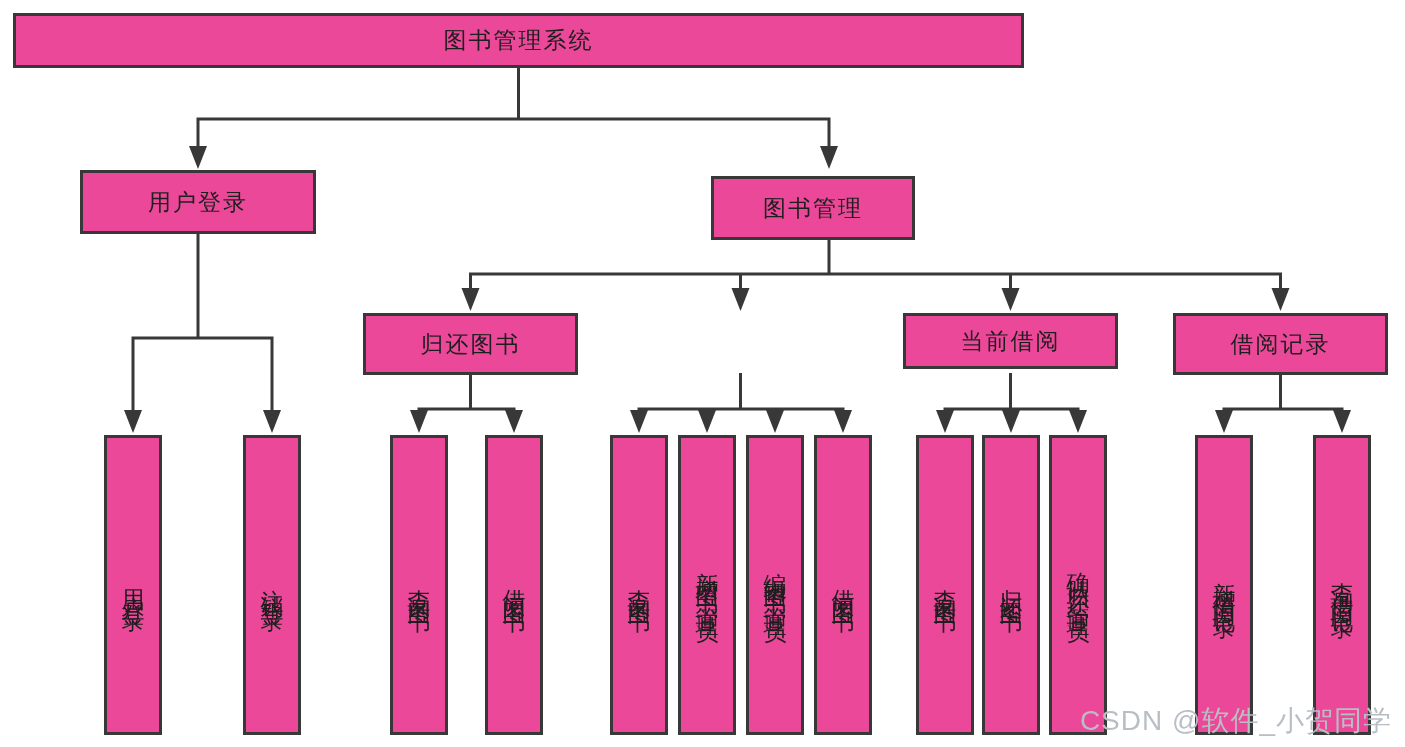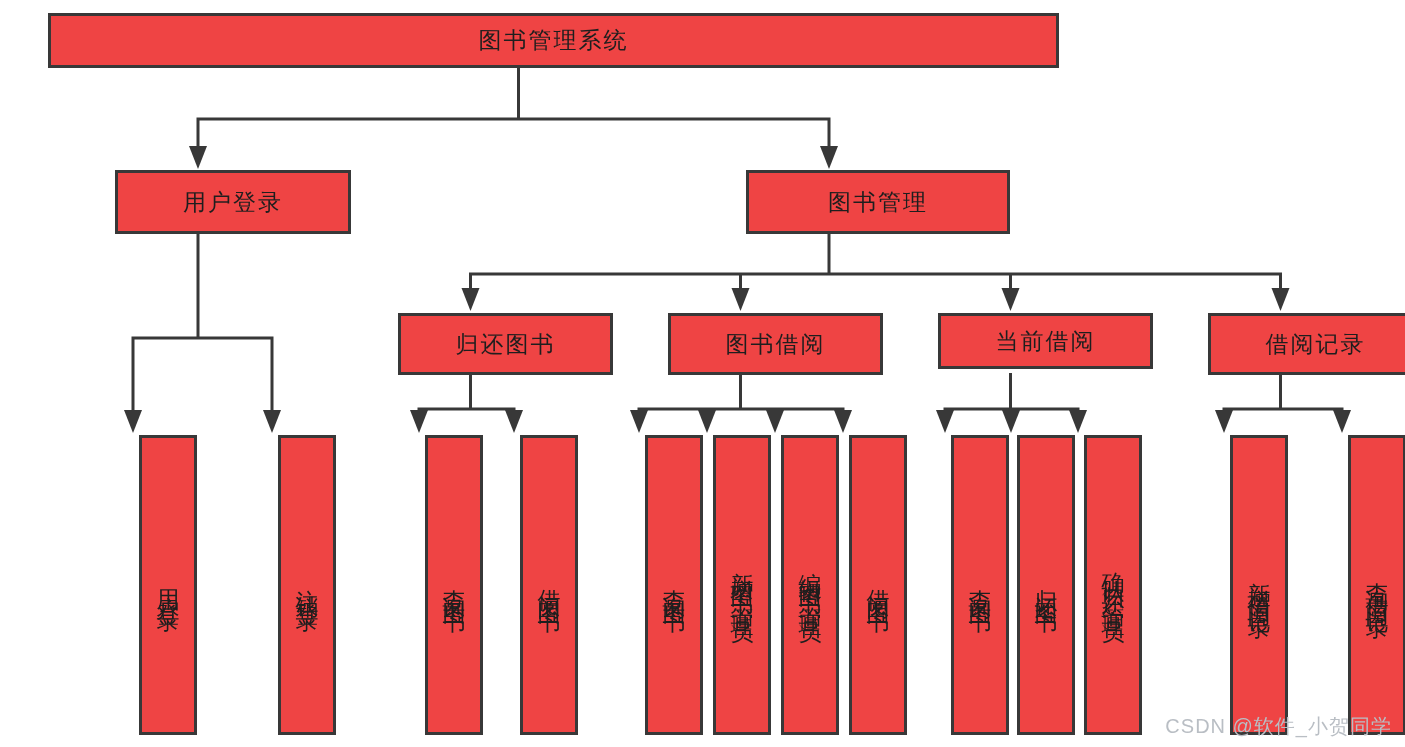--- a/index.html
+++ b/index.html
@@ -19,46 +19,45 @@
     position: absolute;
     left: 0;
     top: 0;
     width: 1405px;
     height: 747px;
   }
   .box {
     position: absolute;
     box-sizing: border-box;
     border: 3px solid #383838;
-    background: #ef4444;
+    background: #ec4899;
     display: flex;
     align-items: center;
     justify-content: center;
     color: #1e1e1e;
-    margin-left: 35px;
   }
   .h-label {
     font-size: 23px;
     letter-spacing: 2px;
     white-space: nowrap;
     color: #1e1e1e;
   }
   .leaf span {
     writing-mode: vertical-rl;
     text-orientation: mixed;
     font-size: 23px;
     letter-spacing: 7px;
     line-height: 1;
     color: #1e1e1e;
   }
   .watermark {
     position: absolute;
     right: 13px;
     bottom: 7px;
-    font-size: 20px;
+    font-size: 28px;
     color: #b9bec4;
     letter-spacing: 1px;
     white-space: nowrap;
     margin-top: 20px;
   }
 </style>
 </head>
 <body>
 
 <div class="canvas">
@@ -95,29 +94,26 @@
     </g>
   </svg>
 
   <div class="box" style="left:13px; top:13px; width:1011px; height:55px;">
     <span class="h-label">图书管理系统</span>
   </div>
 
   <div class="box" style="left:80px; top:170px; width:236px; height:64px;">
     <span class="h-label">用户登录</span>
   </div>
-  <div class="box" style="left:711px; top:170px; width:264px; height:64px;">
+  <div class="box" style="left:711px; top:176px; width:204px; height:64px;">
     <span class="h-label">图书管理</span>
   </div>
 
   <div class="box" style="left:363px; top:313px; width:215px; height:62px;">
     <span class="h-label">归还图书</span>
-  </div>
-  <div class="box" style="left:633px; top:313px; width:215px; height:62px;">
-    <span class="h-label">图书借阅</span>
   </div>
   <div class="box" style="left:903px; top:313px; width:215px; height:56px;">
     <span class="h-label">当前借阅</span>
   </div>
   <div class="box" style="left:1173px; top:313px; width:215px; height:62px;">
     <span class="h-label">借阅记录</span>
   </div>
 
   <div class="box leaf" style="left:104px; top:435px; width:58px; height:300px;">
     <span>用户登录</span>

